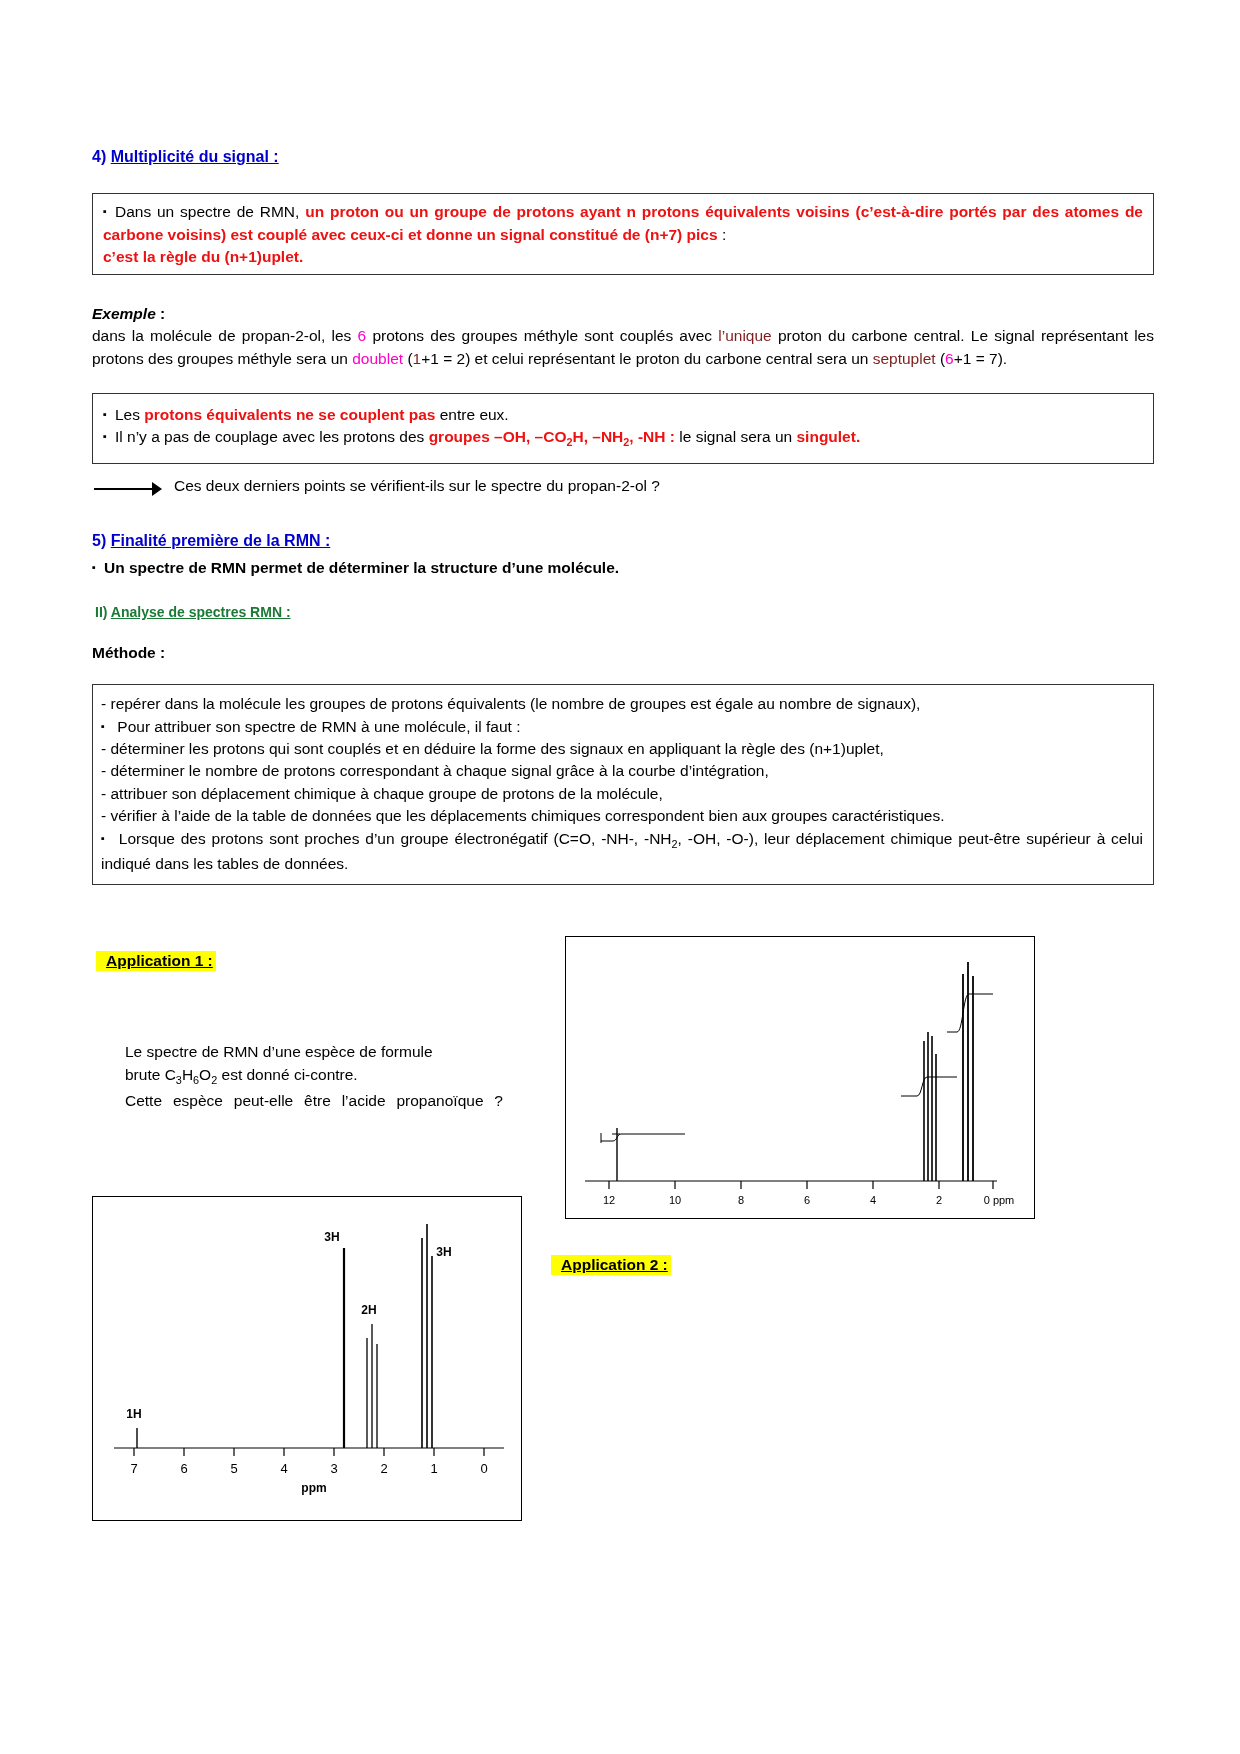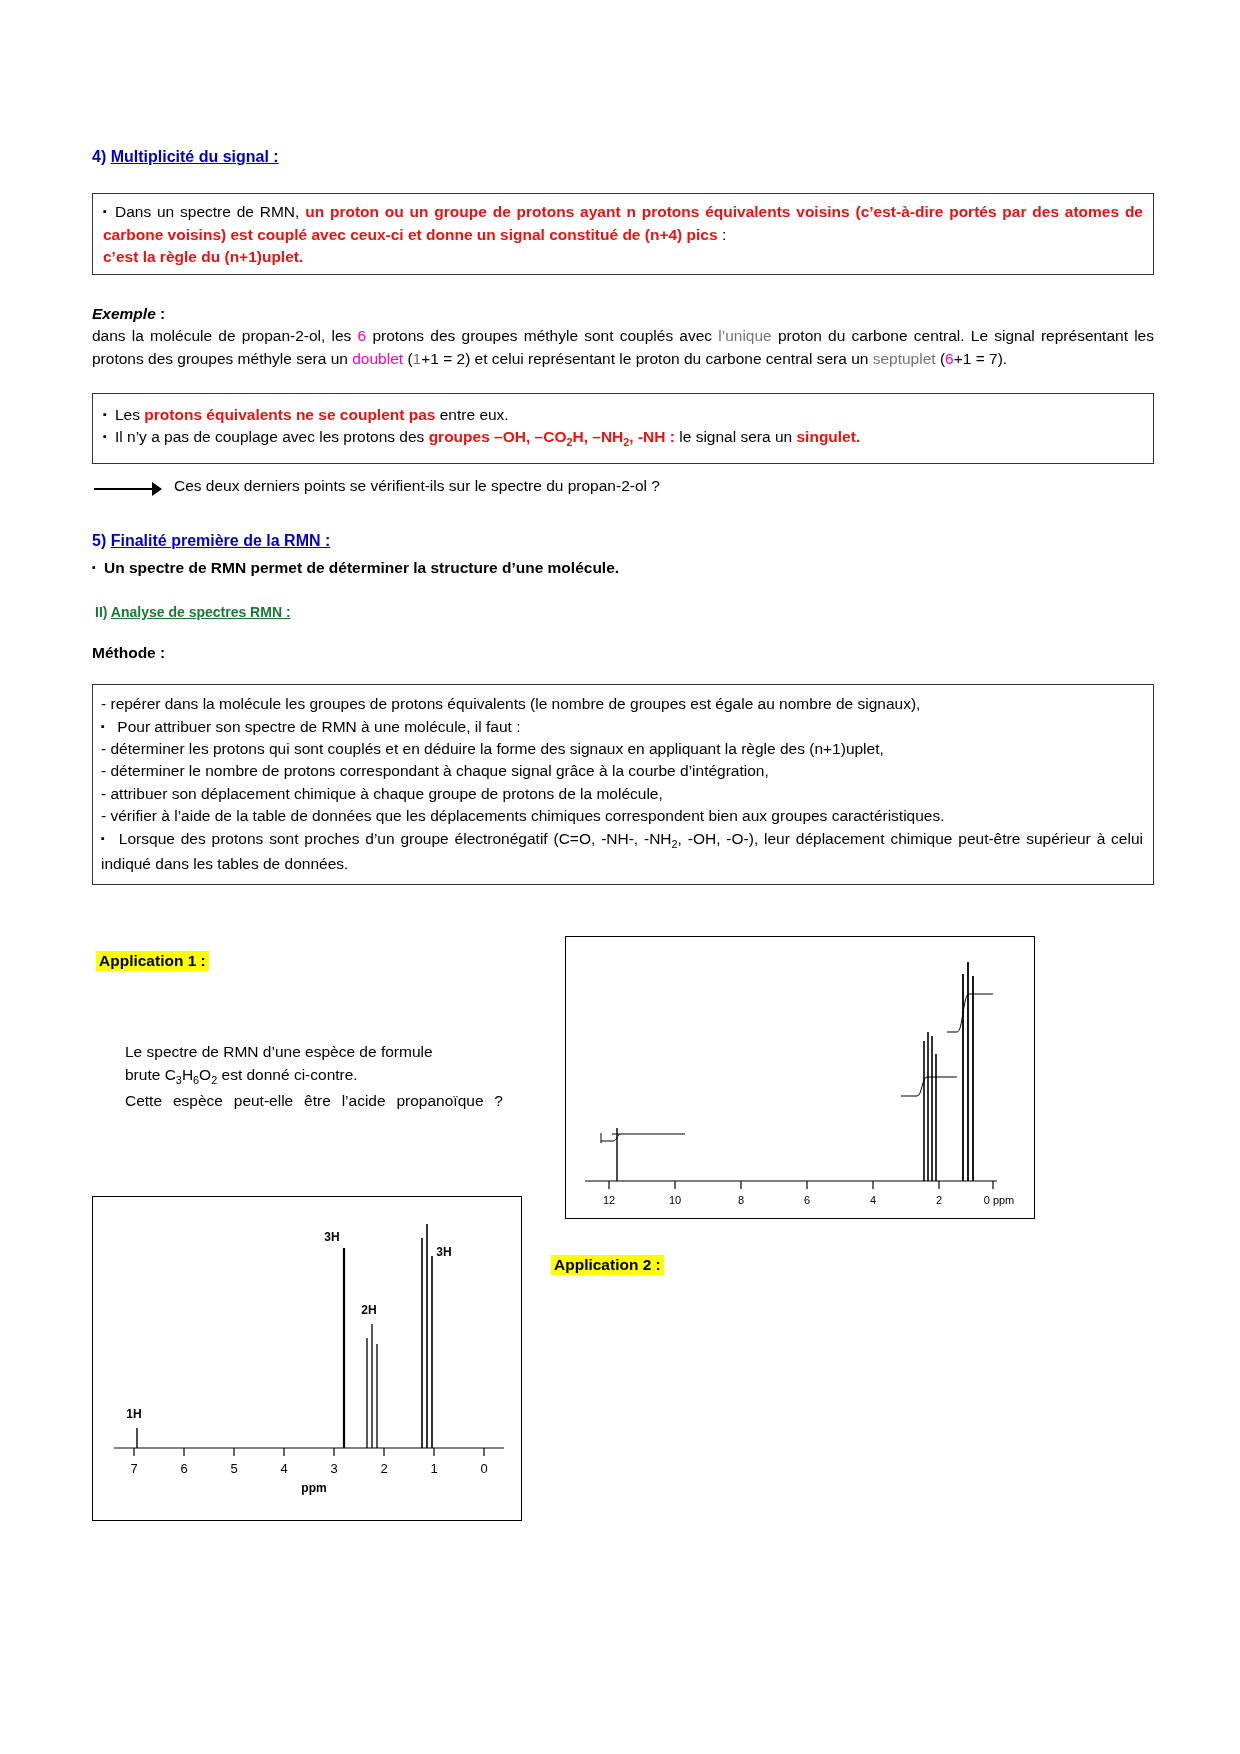--- a/index.html
+++ b/index.html
@@ -51,31 +51,32 @@
 
   .bullet {
     display: inline-block;
     width: 12px;
     font-size: 11px;
     vertical-align: 2px;
   }
 
   .red { color: #ee1111; font-weight: bold; }
   .magenta { color: #ff00c8; }
-  .green { color: #737373; }
+  .green { color: #7f1d1d; }
   .bold { font-weight: bold; }
   .ital { font-style: italic; font-weight: bold; }
 
   sub { font-size: 70%; }
 
   .hl {
     background: #ffff00;
     font-weight: bold;
-    padding: 1px 3px 2px 3px;
+    padding: 1px 3px 2px 10px;
     font-size: 15.5px;
+    text-decoration: underline;
   }
 
   .just { text-align: justify; line-height: 1.48; }
   .lh { line-height: 1.45; }
 
   
   .arrow-row { position: relative; height: 24px; }
   .arrow-line {
     position: absolute; left: 0; top: 11px;
     width: 60px; height: 2px; background: #000;
@@ -102,21 +103,21 @@
 
   <div style="height:148px"></div>
   <div class="h-blue">
     <span class="num">4)</span>
     <span class="txt">Multiplicité du signal :</span>
   </div>
 
   <div style="height:27px"></div>
   <div class="box">
     <p class="just">
-      <span class="bullet">▪</span><span>Dans un spectre de RMN, </span><span class="red">un proton ou un groupe de protons ayant n protons équivalents voisins (c’est-à-dire portés par des atomes de carbone voisins) est couplé avec ceux-ci et donne un signal constitué de (n+4) pics</span><span> :</span>
+      <span class="bullet">▪</span><span>Dans un spectre de RMN, </span><span class="red">un proton ou un groupe de protons ayant n protons équivalents voisins (c’est-à-dire portés par des atomes de carbone voisins) est couplé avec ceux-ci et donne un signal constitué de (n+7) pics</span><span> :</span>
     </p>
     <p style="margin-top:1px">
       <span class="red">c’est la règle du (n+1)uplet.</span>
     </p>
   </div>
 
   <div style="height:30px"></div>
   <div>
     <span class="ital">Exemple</span><span class="bold"> :</span>
   </div>

